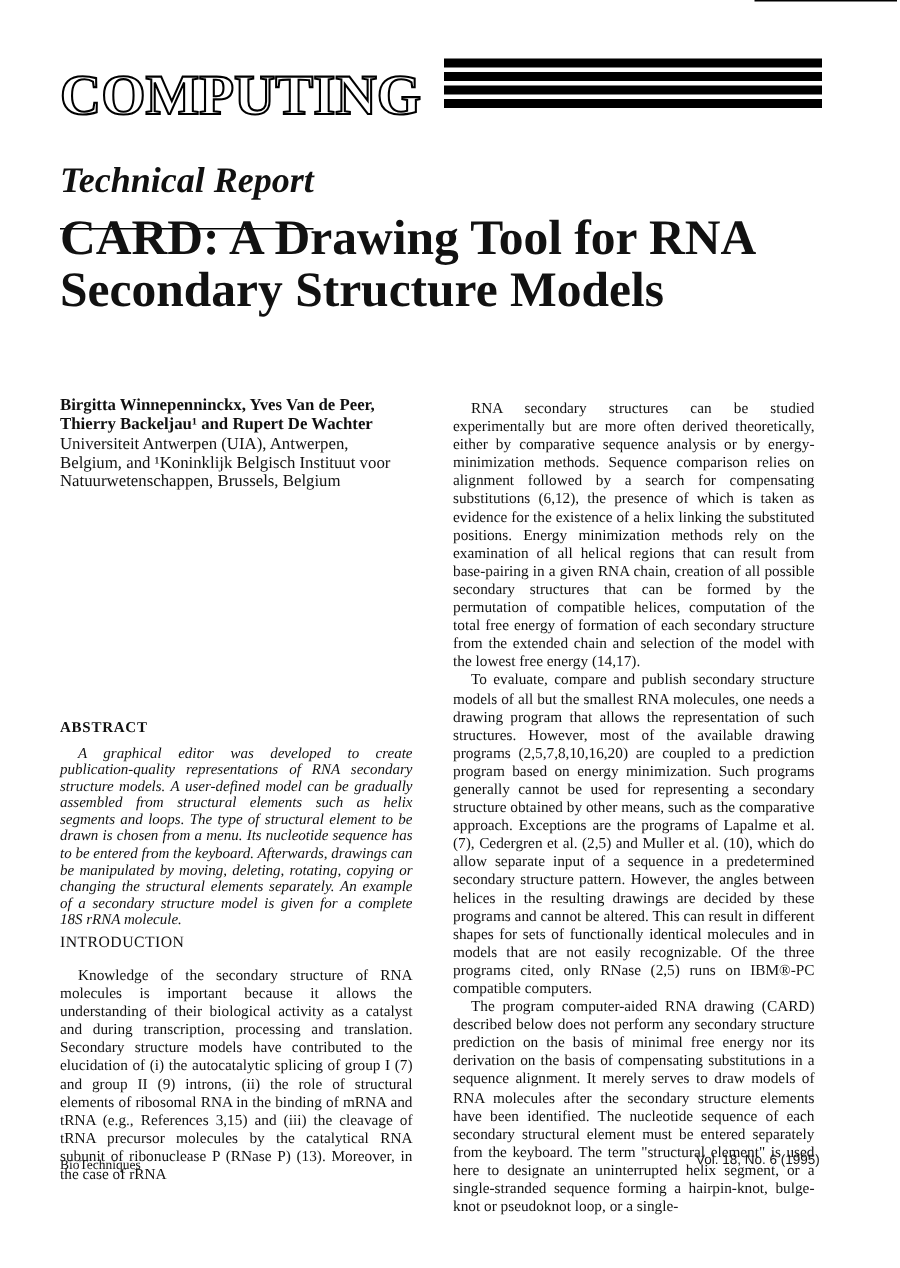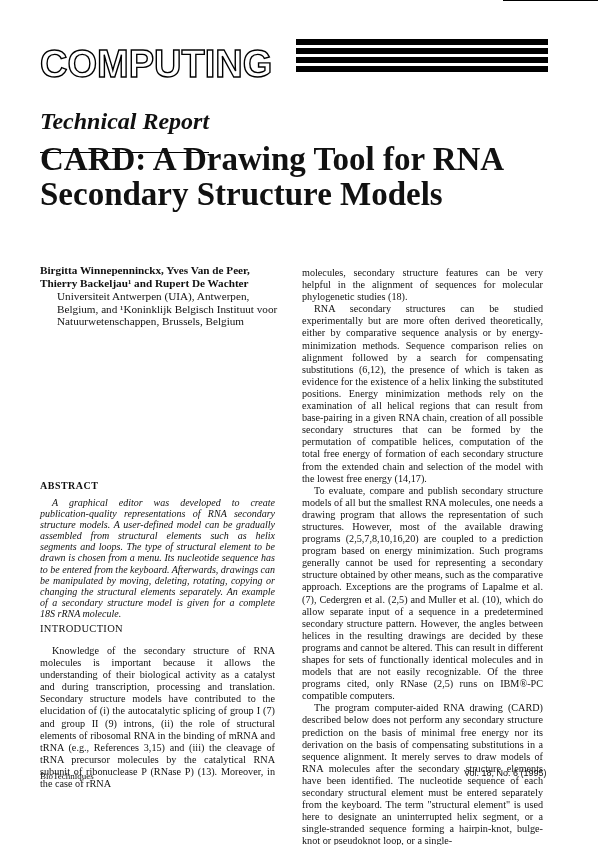--- a/index.html
+++ b/index.html
@@ -1,32 +1,32 @@
 <!DOCTYPE html>
 <html><head>
 <meta charset="utf-8">
 <style>
   html, body { margin: 0; padding: 0; background: #fff; }
   body { width: 600px; height: 845px; position: relative; overflow: hidden; color: #111;
          font-family: "Liberation Serif", "DejaVu Serif", serif; }
   .topline { position: absolute; left: 503px; top: 0; width: 95px; height: 1px; background: #000; }
   .logo { position: absolute; left: 38px; top: 38px; height: 46px; display: flex; align-items: flex-end; }
   .logo-bio { font-family: "Liberation Serif", serif; font-size: 44px; line-height: 44px; letter-spacing: -3px; color: #000; }
-  .logo-comp { font-family: Liberation Sans, sans-serif; font-size: 38px; line-height: 40px; color: #fff;
+  .logo-comp { font-family: Liberation Serif, serif; font-size: 38px; line-height: 40px; color: #fff;
                -webkit-text-stroke: 1.4px #000; letter-spacing: 0px; margin-left: 2px; font-weight: bold; }
   .stripes { position: absolute; left: 296px; top: 39px; width: 252px; }
   .stripes div { height: 6px; background: #000; margin-bottom: 3px; }
   .section-label { position: absolute; left: 40px; top: 107px; font-size: 24px; font-style: italic; font-weight: bold;
                    border-bottom: 1.5px solid #000; line-height: 28px; padding-bottom: 17px; }
   .title { position: absolute; left: 40px; top: 142px; width: 500px; font-size: 33px; font-weight: bold; line-height: 35px; }
   .col { position: absolute; font-size: 10.2px; line-height: 12.1px; text-align: justify; }
   .left { left: 40px; width: 235px; }
   .right { left: 302px; width: 241px; top: 267px; }
   .authors { top: 264px; font-weight: bold; font-size: 11.2px; line-height: 12.5px; text-align: left; }
-  .affil { top: 290px; font-size: 11.2px; line-height: 12.5px; text-align: left; margin-left: 17px; }
+  .affil { top: 290px; font-size: 11.2px; line-height: 12.5px; text-align: left; }
   .h { font-size: 10px; font-weight: bold; letter-spacing: 0.5px; }
   .abstract-h { top: 480px; }
   .abstract { top: 497px; font-style: italic; font-size: 10px; line-height: 11.1px; }
   .intro-h { top: 623px; font-weight: normal; letter-spacing: 0.3px; font-size: 10.5px; }
   .intro { top: 645px; }
   p { margin: 0; text-indent: 12px; }
   p.noindent { text-indent: 0; }
   .footer-left { position: absolute; left: 40px; top: 771px; font-size: 9px; font-family: Liberation Serif, serif; text-align: center; }
   .footer-right { position: absolute; left: 464px; top: 768px; font-size: 9px; font-family: "Liberation Sans", sans-serif; }
 </style>
@@ -55,20 +55,19 @@
 <div class="col left abstract">
   <p>A graphical editor was developed to create publication-quality representations of RNA secondary structure models. A user-defined model can be gradually assembled from structural elements such as helix segments and loops. The type of structural element to be drawn is chosen from a menu. Its nucleotide sequence has to be entered from the keyboard. Afterwards, drawings can be manipulated by moving, deleting, rotating, copying or changing the structural elements separately. An example of a secondary structure model is given for a complete 18S rRNA molecule.</p>
 </div>
 
 <div class="col left h intro-h">INTRODUCTION</div>
 <div class="col left intro">
   <p>Knowledge of the secondary structure of RNA molecules is important because it allows the understanding of their biological activity as a catalyst and during transcription, processing and translation. Secondary structure models have contributed to the elucidation of (i) the autocatalytic splicing of group I (7) and group II (9) introns, (ii) the role of structural elements of ribosomal RNA in the binding of mRNA and tRNA (e.g., References 3,15) and (iii) the cleavage of tRNA precursor molecules by the catalytical RNA subunit of ribonuclease P (RNase P) (13). Moreover, in the case of rRNA</p>
 </div>
 
 <div class="col right">
-  <p class="noindent">molecules, secondary structure features can be very helpful in the alignment of sequences for molecular phylogenetic studies (18).</p>
   <p>RNA secondary structures can be studied experimentally but are more often derived theoretically, either by comparative sequence analysis or by energy-minimization methods. Sequence comparison relies on alignment followed by a search for compensating substitutions (6,12), the presence of which is taken as evidence for the existence of a helix linking the substituted positions. Energy minimization methods rely on the examination of all helical regions that can result from base-pairing in a given RNA chain, creation of all possible secondary structures that can be formed by the permutation of compatible helices, computation of the total free energy of formation of each secondary structure from the extended chain and selection of the model with the lowest free energy (14,17).</p>
   <p>To evaluate, compare and publish secondary structure models of all but the smallest RNA molecules, one needs a drawing program that allows the representation of such structures. However, most of the available drawing programs (2,5,7,8,10,16,20) are coupled to a prediction program based on energy minimization. Such programs generally cannot be used for representing a secondary structure obtained by other means, such as the comparative approach. Exceptions are the programs of Lapalme et al. (7), Cedergren et al. (2,5) and Muller et al. (10), which do allow separate input of a sequence in a predetermined secondary structure pattern. However, the angles between helices in the resulting drawings are decided by these programs and cannot be altered. This can result in different shapes for sets of functionally identical molecules and in models that are not easily recognizable. Of the three programs cited, only RNase (2,5) runs on IBM®-PC compatible computers.</p>
   <p>The program computer-aided RNA drawing (CARD) described below does not perform any secondary structure prediction on the basis of minimal free energy nor its derivation on the basis of compensating substitutions in a sequence alignment. It merely serves to draw models of RNA molecules after the secondary structure elements have been identified. The nucleotide sequence of each secondary structural element must be entered separately from the keyboard. The term "structural element" is used here to designate an uninterrupted helix segment, or a single-stranded sequence forming a hairpin-knot, bulge-knot or pseudoknot loop, or a single-</p>
 </div>
 
 <div class="footer-left">BioTechniques</div>
 <div class="footer-right">Vol. 18, No. 6 (1995)</div>
 
 </body></html>

